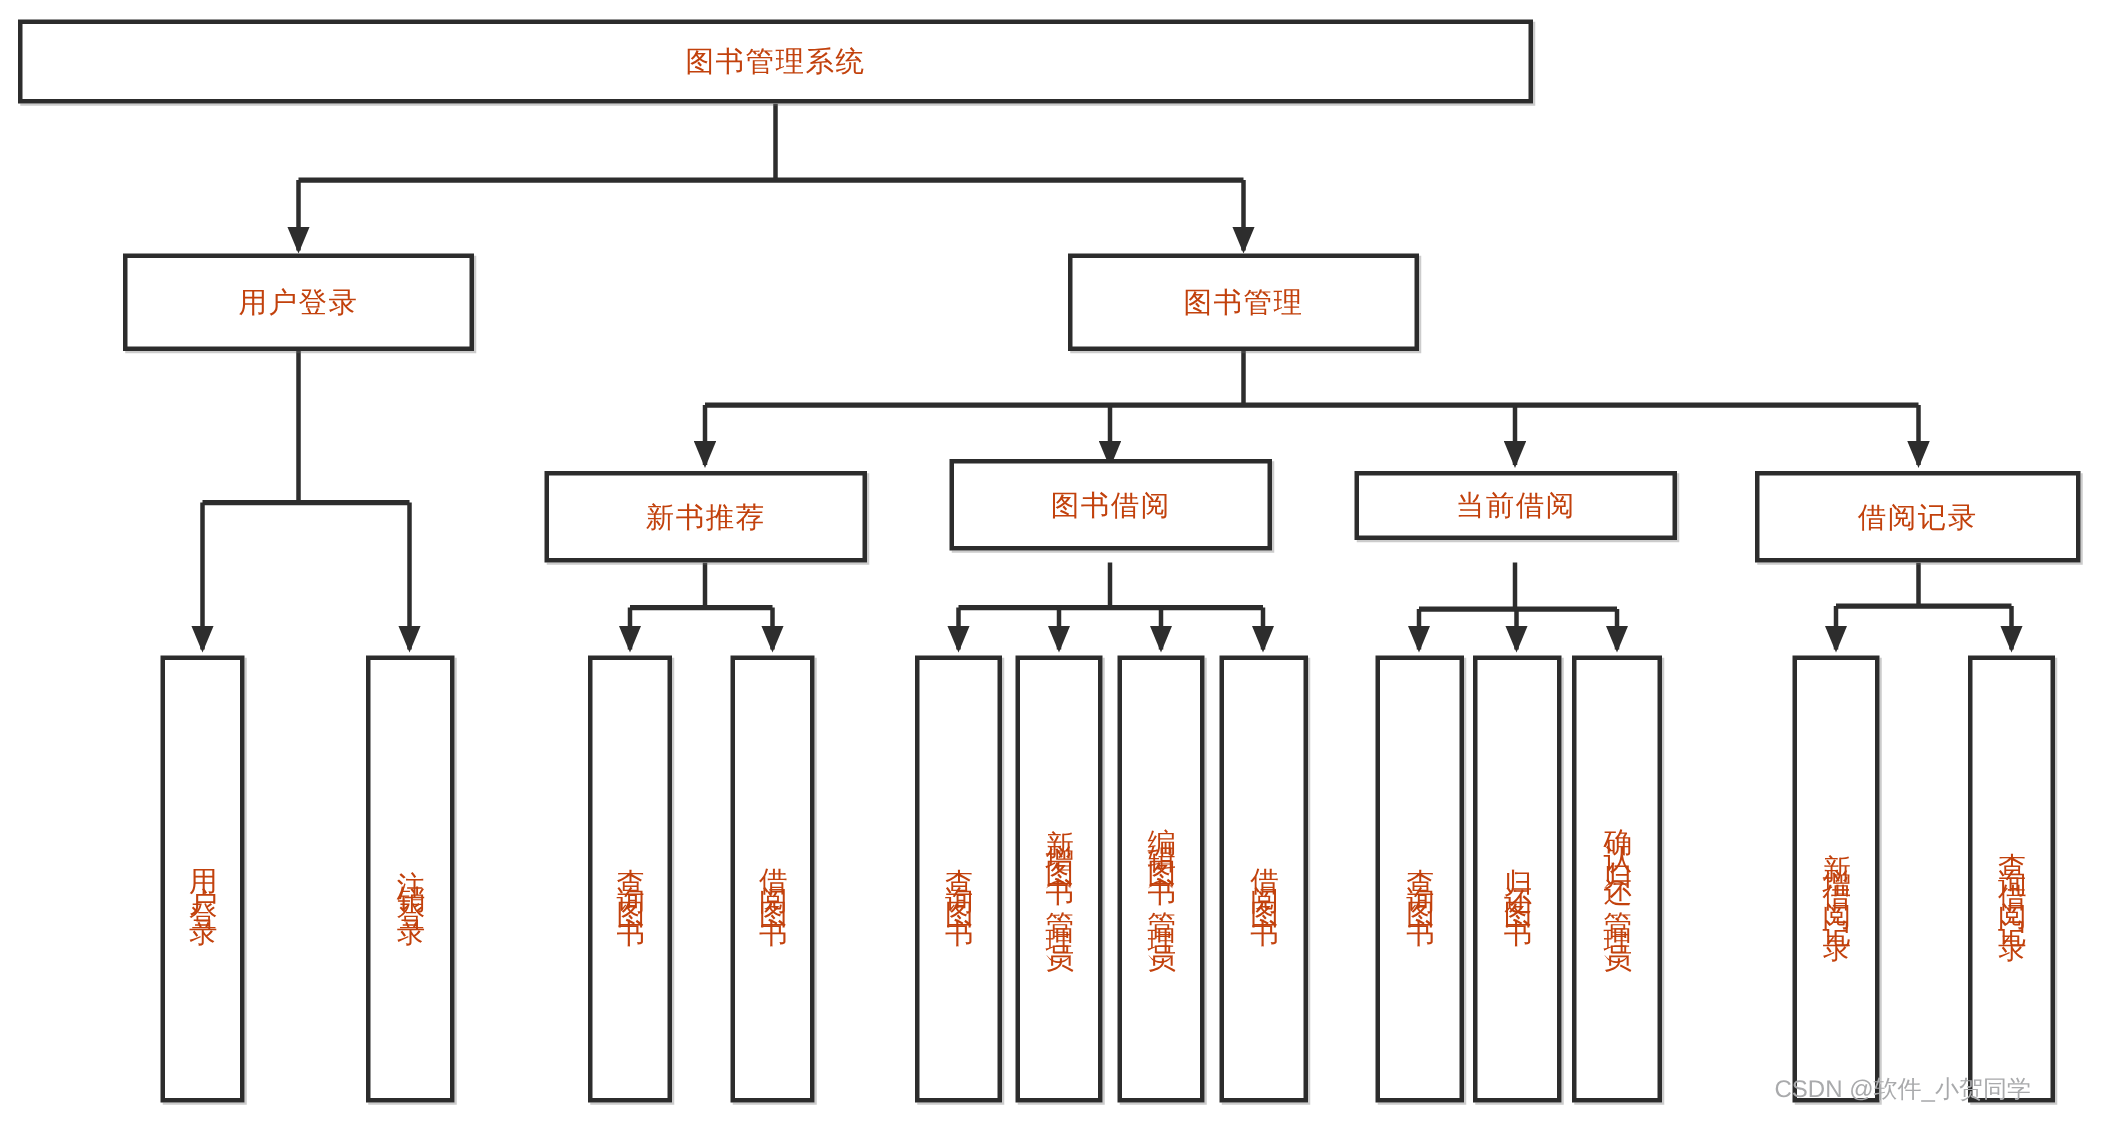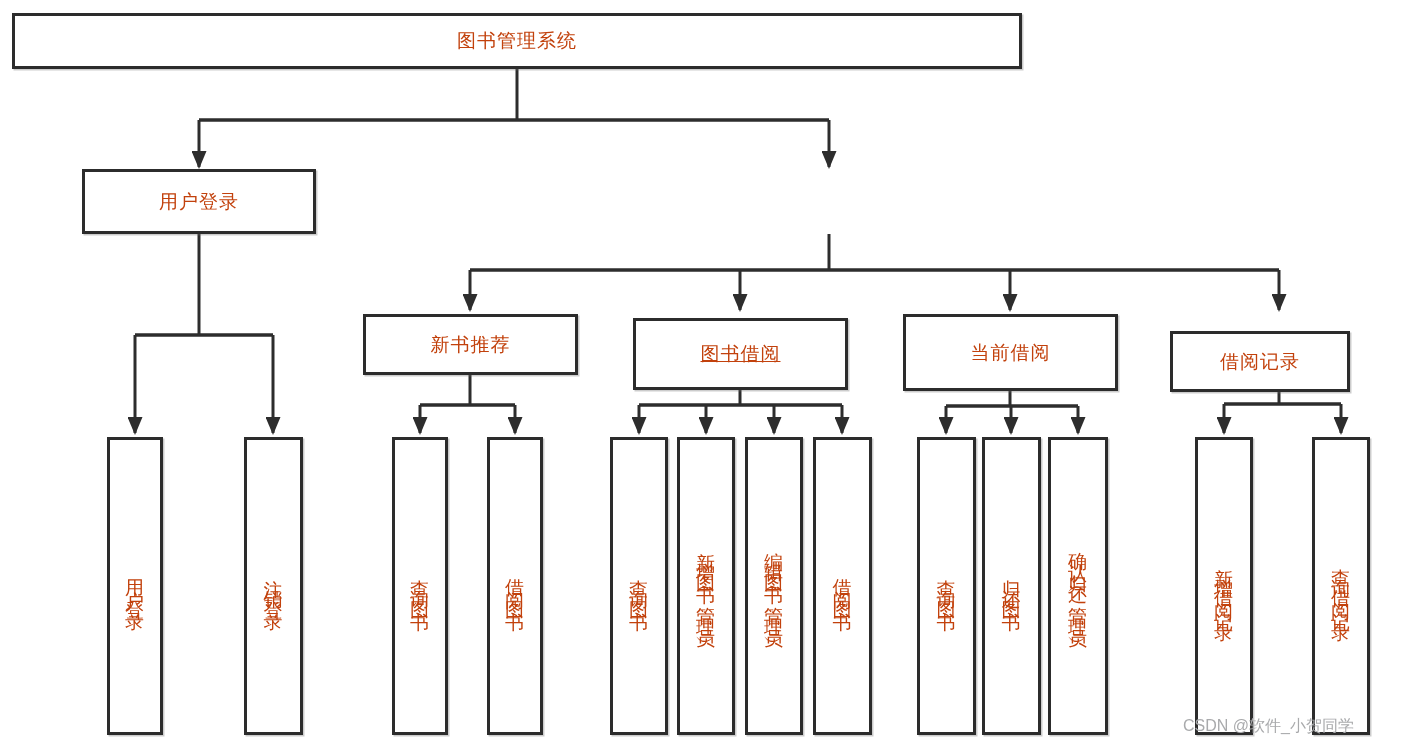--- a/index.html
+++ b/index.html
@@ -106,31 +106,34 @@
     <path class="wire stem" d="M1341,404 V433" marker-end="url(#arrow)"></path>
   </svg>
 
   <div class="node" style="left:12px; top:13px; width:1010px; height:56px;">
     <span class="h-label">图书管理系统</span>
   </div>
 
   <div class="node" style="left:82px; top:169px; width:234px; height:65px;">
     <span class="h-label">用户登录</span>
   </div>
+  <div class="node" style="left:712px; top:169px; width:234px; height:65px;">
+    <span class="h-label">图书管理</span>
+  </div>
 
   <div class="node" style="left:363px; top:314px; width:215px; height:61px;">
     <span class="h-label">新书推荐</span>
   </div>
-  <div class="node" style="left:633px; top:318px; width:215px; height:72px;text-decoration:underline;">
+  <div class="node" style="left:633px; top:306px; width:215px; height:61px;">
     <span class="h-label">图书借阅</span>
   </div>
-  <div class="node" style="left:903px; top:314px; width:215px; height:77px;">
+  <div class="node" style="left:903px; top:314px; width:215px; height:46px;">
     <span class="h-label">当前借阅</span>
   </div>
-  <div class="node" style="left:1170px; top:331px; width:180px; height:61px;">
+  <div class="node" style="left:1170px; top:314px; width:217px; height:61px;">
     <span class="h-label">借阅记录</span>
   </div>
 
   <div class="node" style="left:107px; top:437px; width:56px; height:298px;">
     <span class="v-label">用户登录</span>
   </div>
   <div class="node" style="left:244px; top:437px; width:59px; height:298px;">
     <span class="v-label">注销登录</span>
   </div>
 

